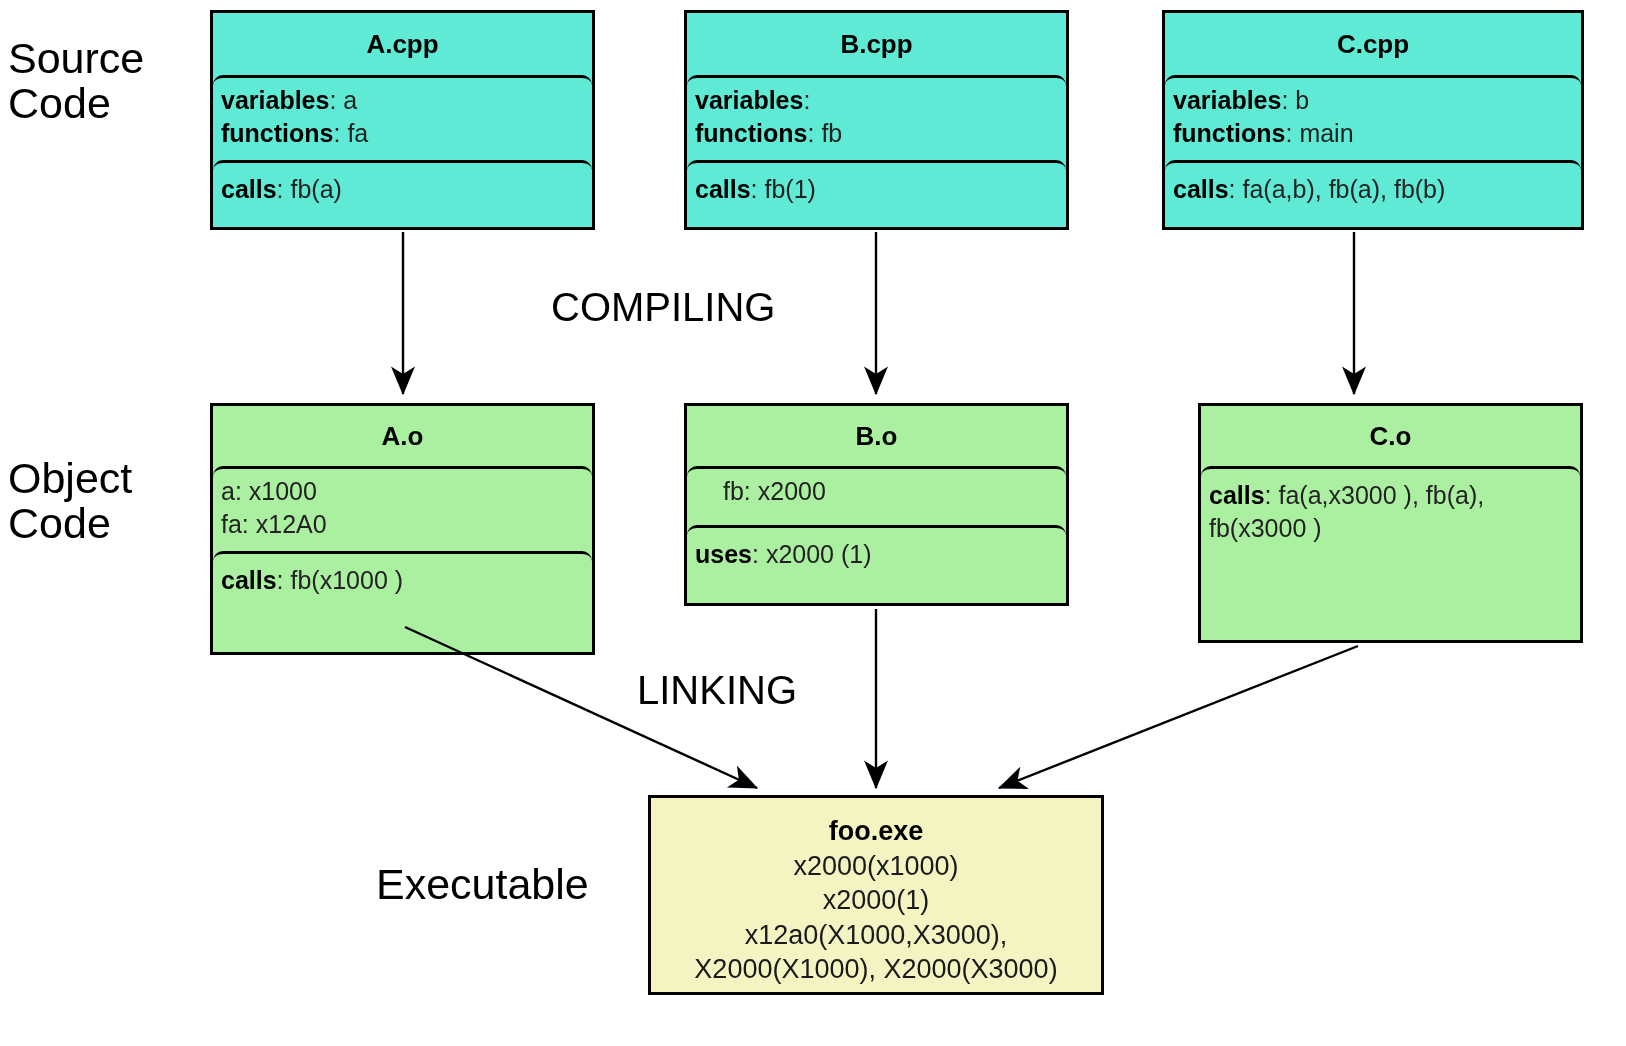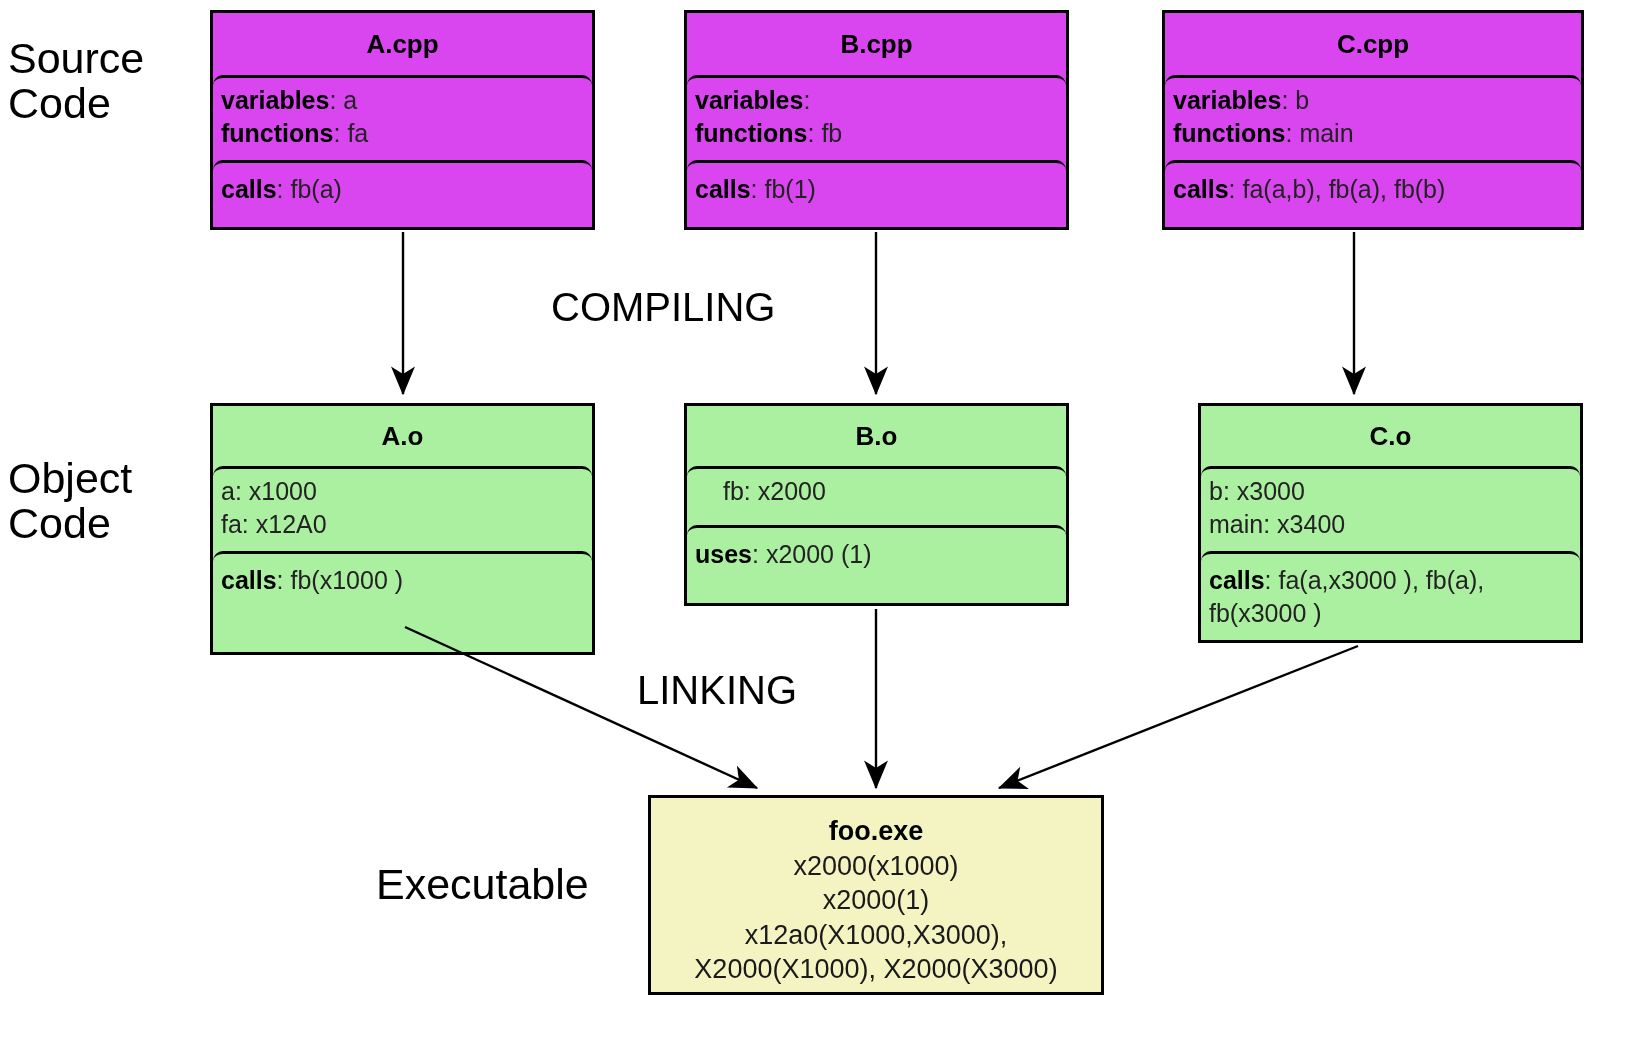--- a/index.html
+++ b/index.html
@@ -65,21 +65,21 @@
   .uml-box .compartment {
     box-sizing: border-box;
     padding: 6px 8px 4px 8px;
     font-size: 25px;
     line-height: 1.32;
     color: #222222;
   }
   .uml-box .compartment .row { white-space: nowrap; }
   .uml-box b { color: #000000; font-weight: bold; }
 
-  .src-box { background: #d946ef; }
+  .src-box { background: #5eead4; }
   .obj-box { background: #aaf0a0; }
 
   
   #box-a-cpp { left: 210px; top: 10px;  width: 385px; height: 220px; }
   #box-b-cpp { left: 684px; top: 10px;  width: 385px; height: 220px; }
   #box-c-cpp { left: 1162px;top: 10px;  width: 422px; height: 220px; }
   .src-box .title { height: 62px; }
   .src-box .c1 { height: 85px; }
   .src-box .c2 { flex: 1; padding-top: 10px; }
 
@@ -182,24 +182,20 @@
     <div class="compartment c1 sep">
       <div class="row">fb: x2000</div>
     </div>
     <div class="compartment c2 sep">
       <div class="row"><b>uses</b><span>: x2000 (1)</span></div>
     </div>
   </div>
 
   <div class="uml-box obj-box" id="box-c-o">
     <div class="title">C.o</div>
-    <div class="compartment c1 sep">
-      <div class="row">b: x3000</div>
-      <div class="row">main:  x3400</div>
-    </div>
     <div class="compartment c2 sep">
       <div class="row"><b>calls</b><span>: fa(a,x3000 ), fb(a),</span></div>
       <div class="row">fb(x3000 )</div>
     </div>
   </div>
 
   <div id="box-foo">
     <div class="exe-title">foo.exe</div>
     <div>x2000(x1000)</div>
     <div>x2000(1)</div>

